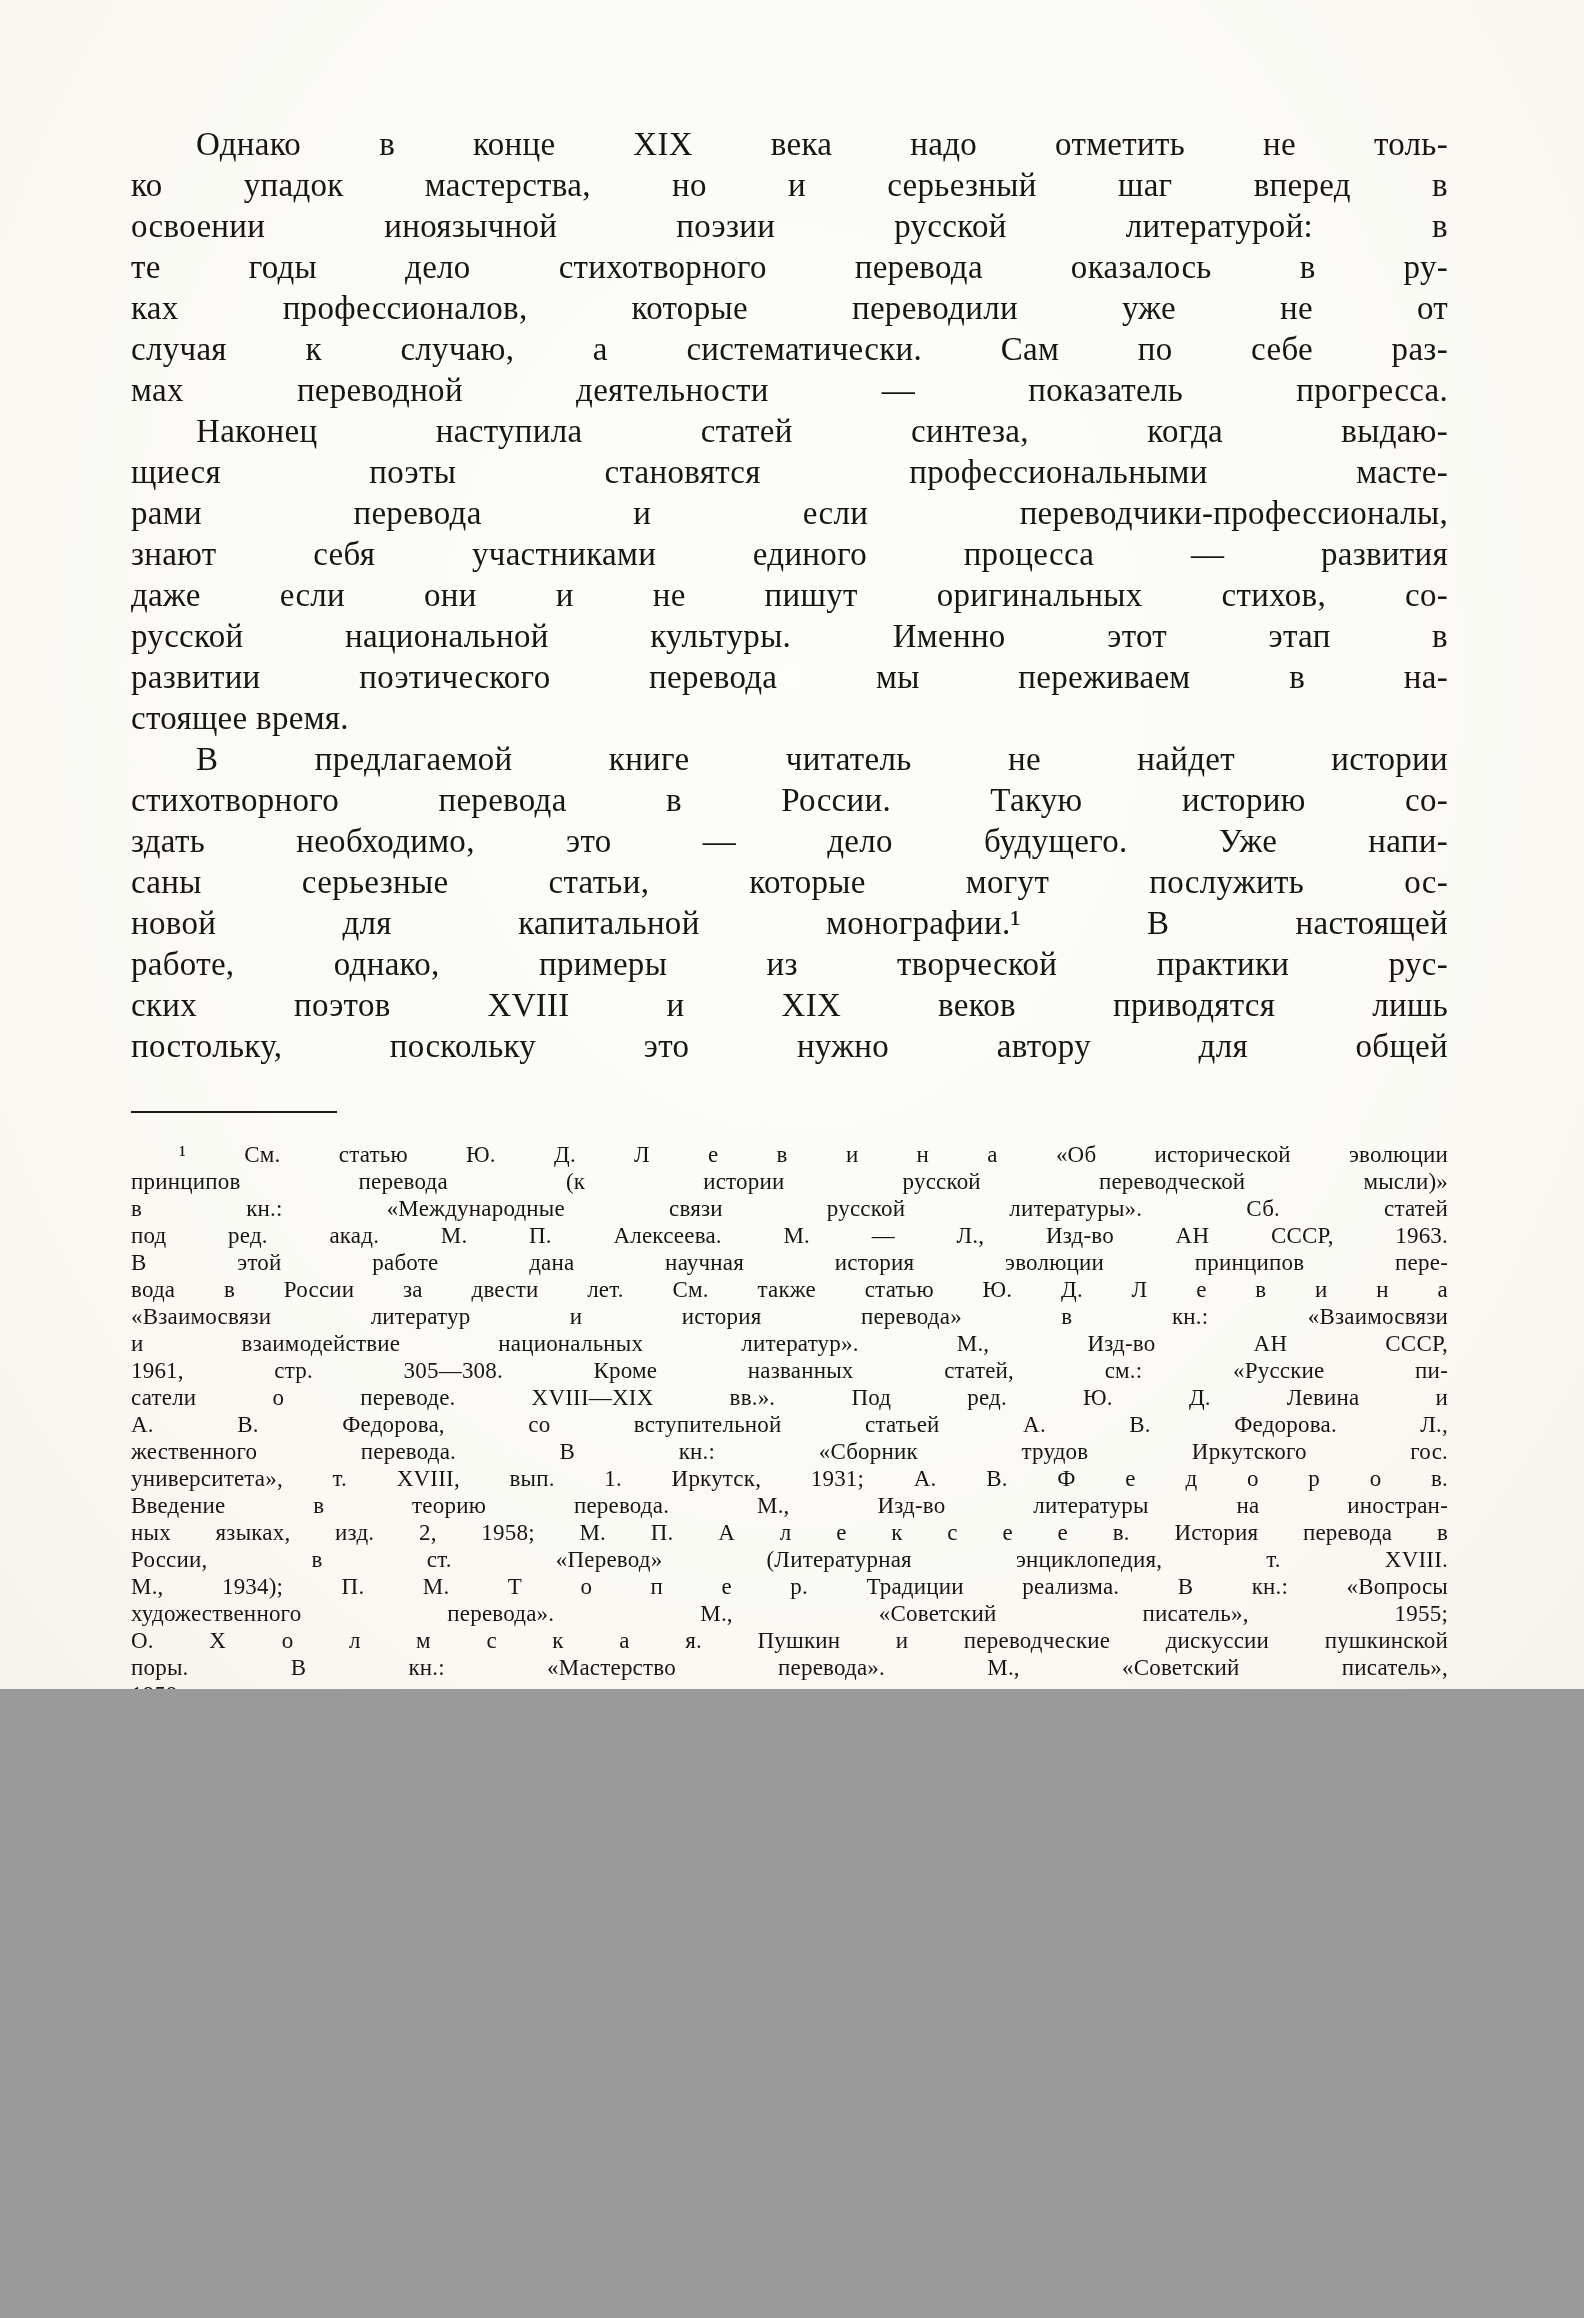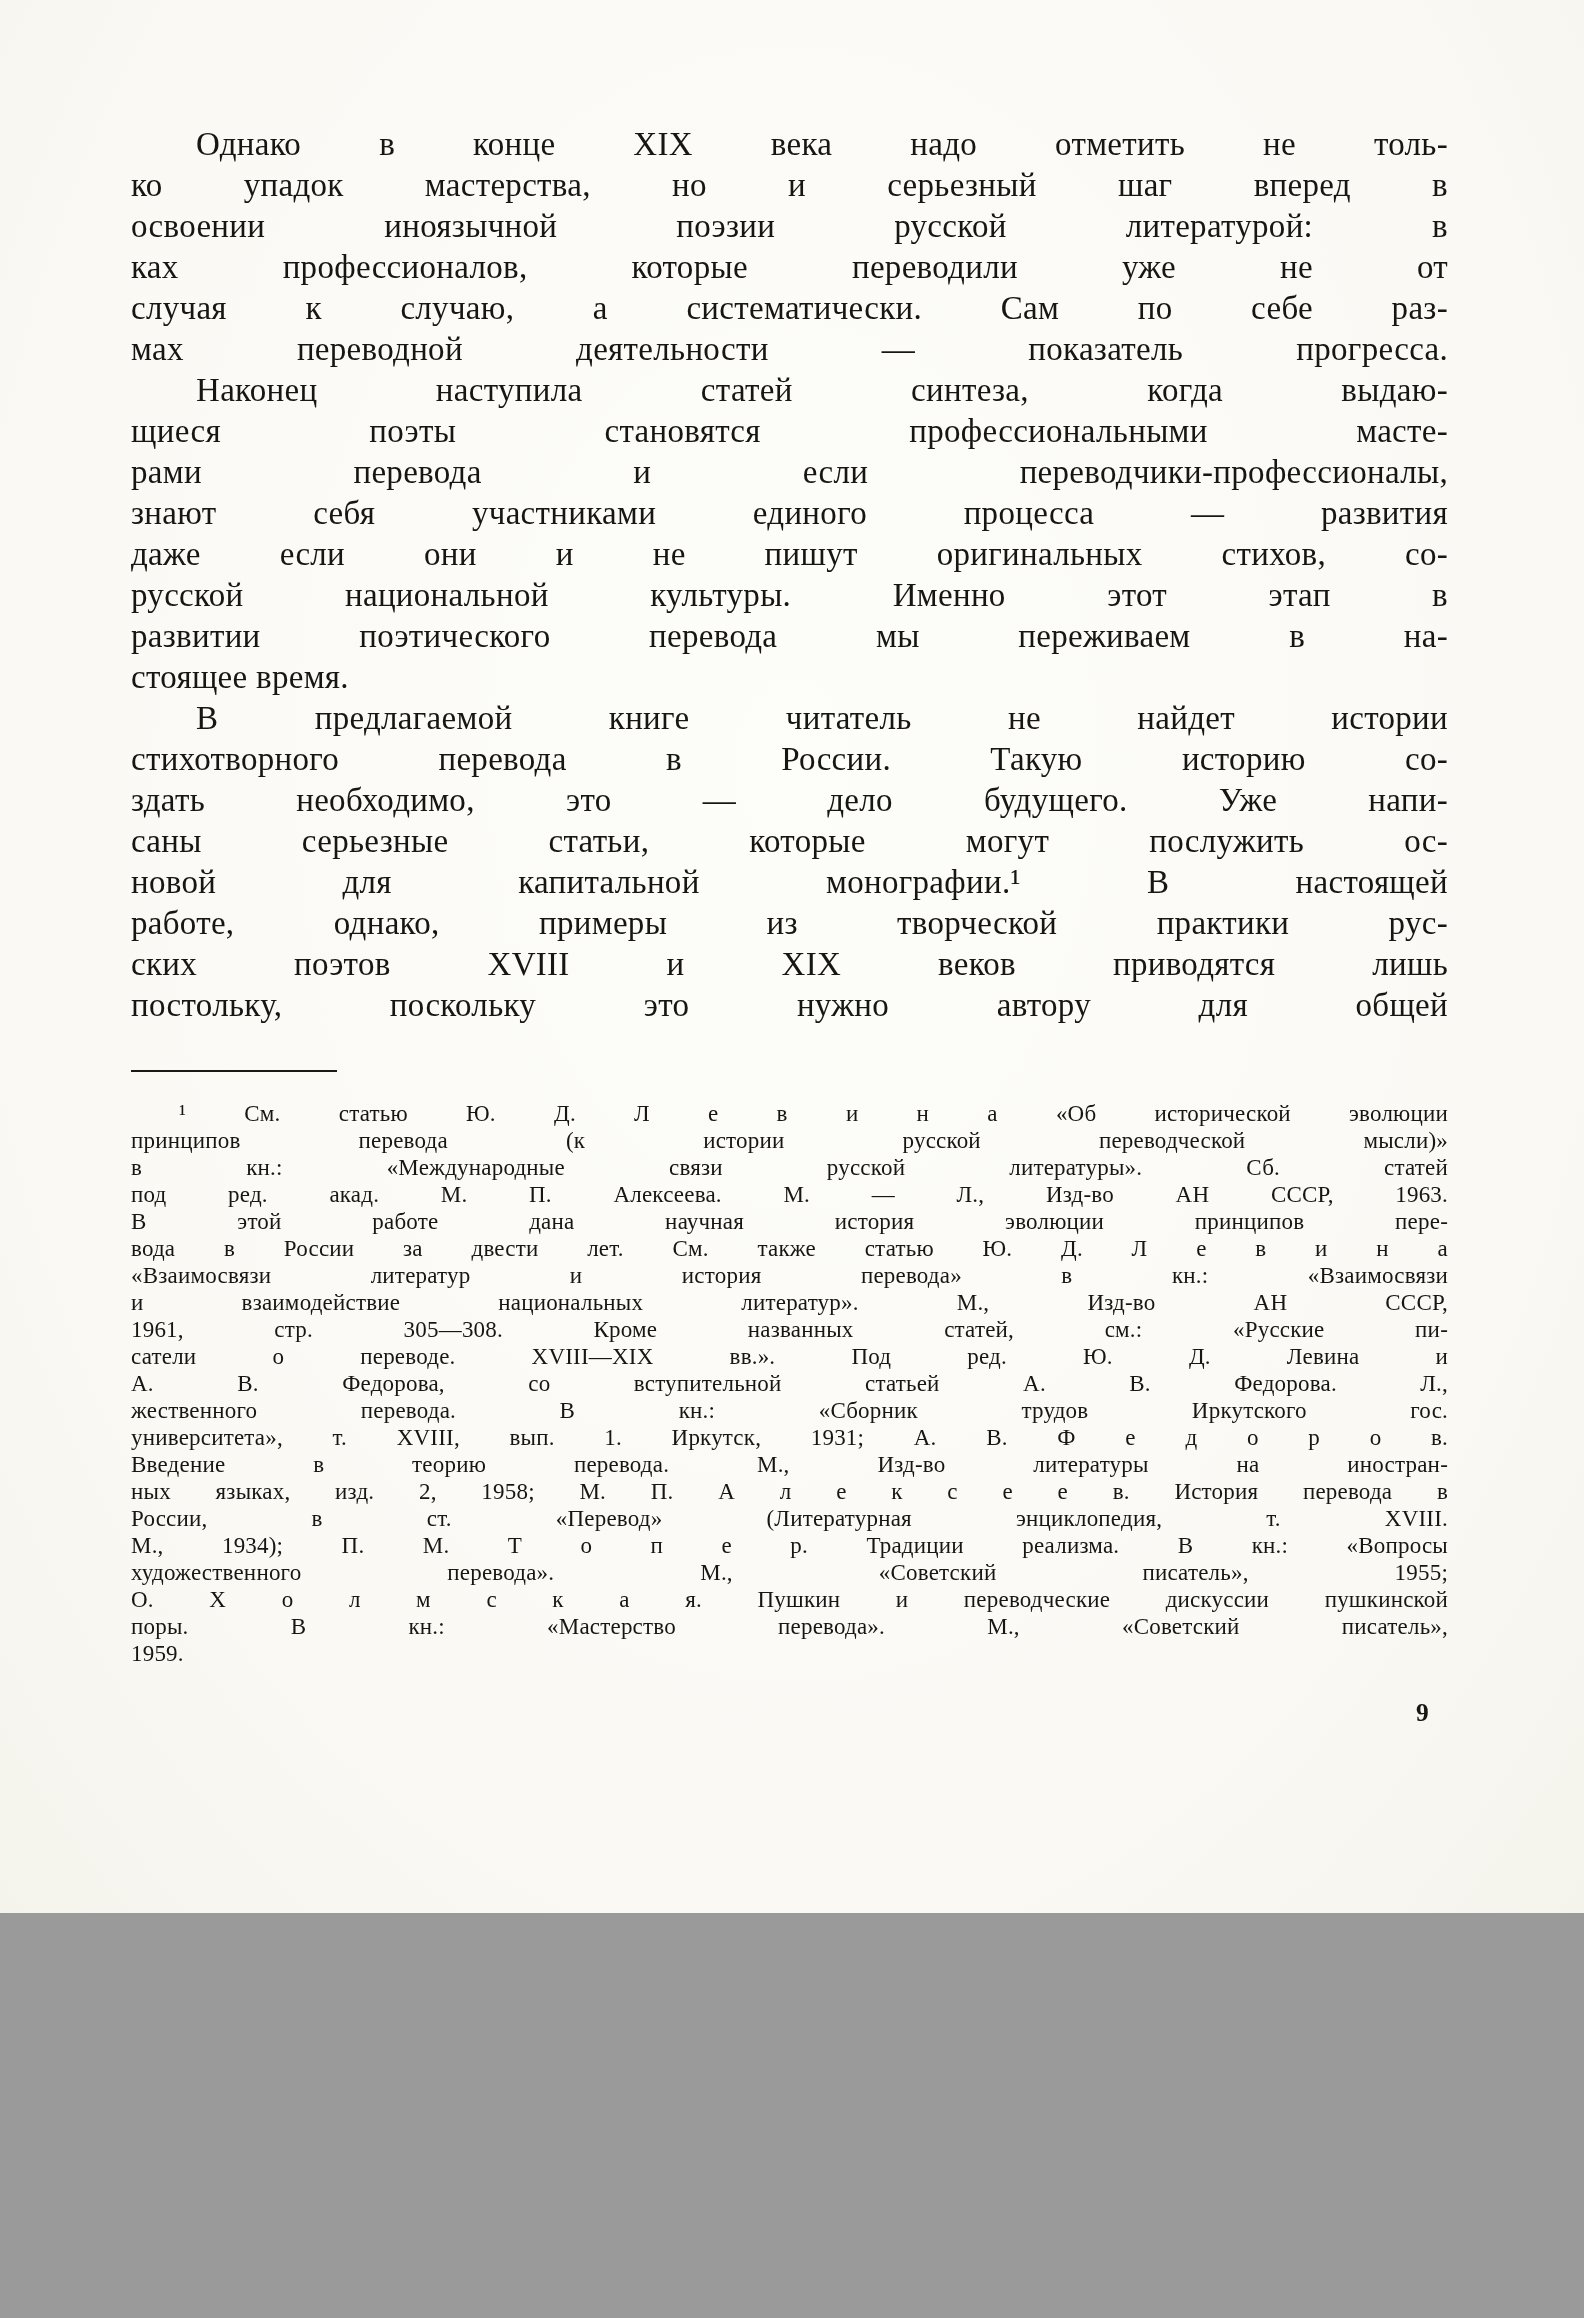--- a/index.html
+++ b/index.html
@@ -1,21 +1,21 @@
 <!DOCTYPE html>
 <html style="font-size:8.8px"><head>
 <meta charset="utf-8">
 <style>
   html, body { margin: 0; padding: 0; }
   body { background: #9a9a9a; }
 
   .page {
     position: relative;
     width: 1585px;
-    height: 1913px;
+    height: 1689px;
     margin: 0 auto;
     background: #fcfbf7;
     background-image: radial-gradient(ellipse at 50% 40%, #fdfdfa 0%, #faf9f4 70%, #f4f3ec 100%);
     font-family: "Liberation Serif", "DejaVu Serif", serif;
     color: #181614;
     overflow: hidden;
   }
 
   .content {
     position: absolute;
@@ -63,20 +63,21 @@
 </style>
 </head>
 <body>
 
 <div class="page">
   <div class="content">
     <div class="body-text">
         <div class="line indent">Однако в конце XIX века надо отметить не толь-</div>
         <div class="line">ко упадок мастерства, но и серьезный шаг вперед в</div>
         <div class="line">освоении иноязычной поэзии русской литературой: в</div>
+        <div class="line">те годы дело стихотворного перевода оказалось в ру-</div>
         <div class="line">ках профессионалов, которые переводили уже не от</div>
         <div class="line">случая к случаю, а систематически. Сам по себе раз-</div>
         <div class="line">мах переводной деятельности — показатель прогресса.</div>
         <div class="line indent">Наконец наступила статей синтеза, когда выдаю-</div>
         <div class="line">щиеся поэты становятся профессиональными масте-</div>
         <div class="line">рами перевода и если переводчики-профессионалы,</div>
         <div class="line">знают себя участниками единого процесса — развития</div>
         <div class="line">даже если они и не пишут оригинальных стихов, со-</div>
         <div class="line">русской национальной культуры. Именно этот этап в</div>
         <div class="line">развитии поэтического перевода мы переживаем в на-</div>

